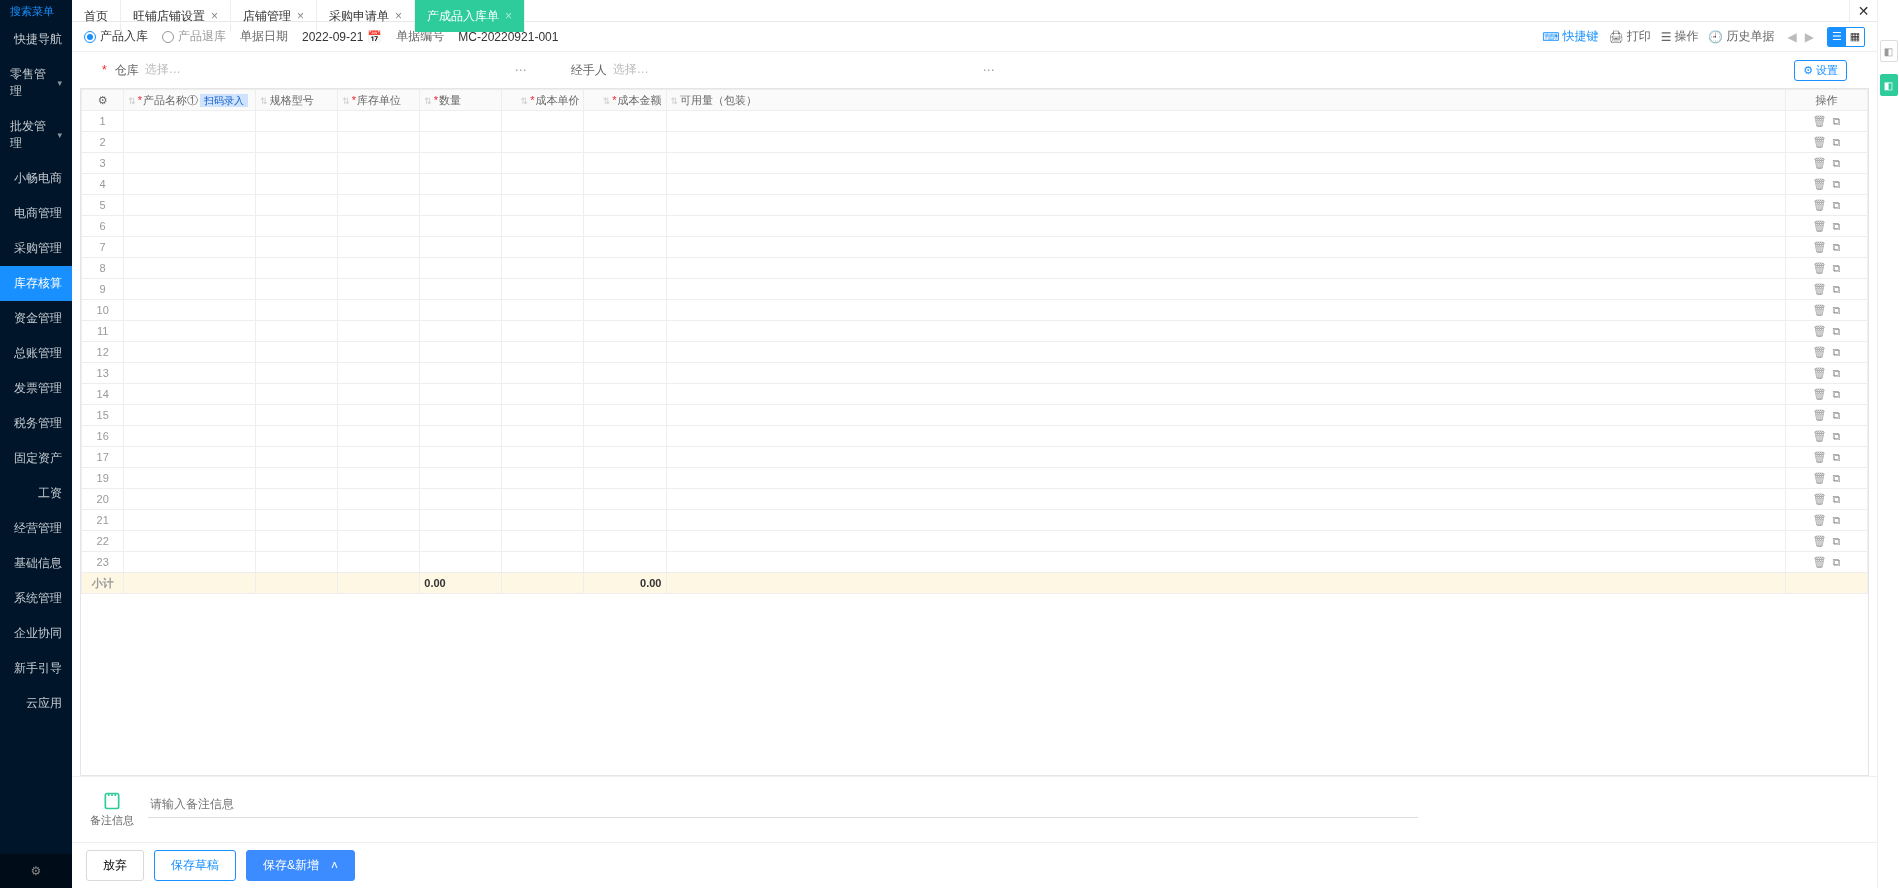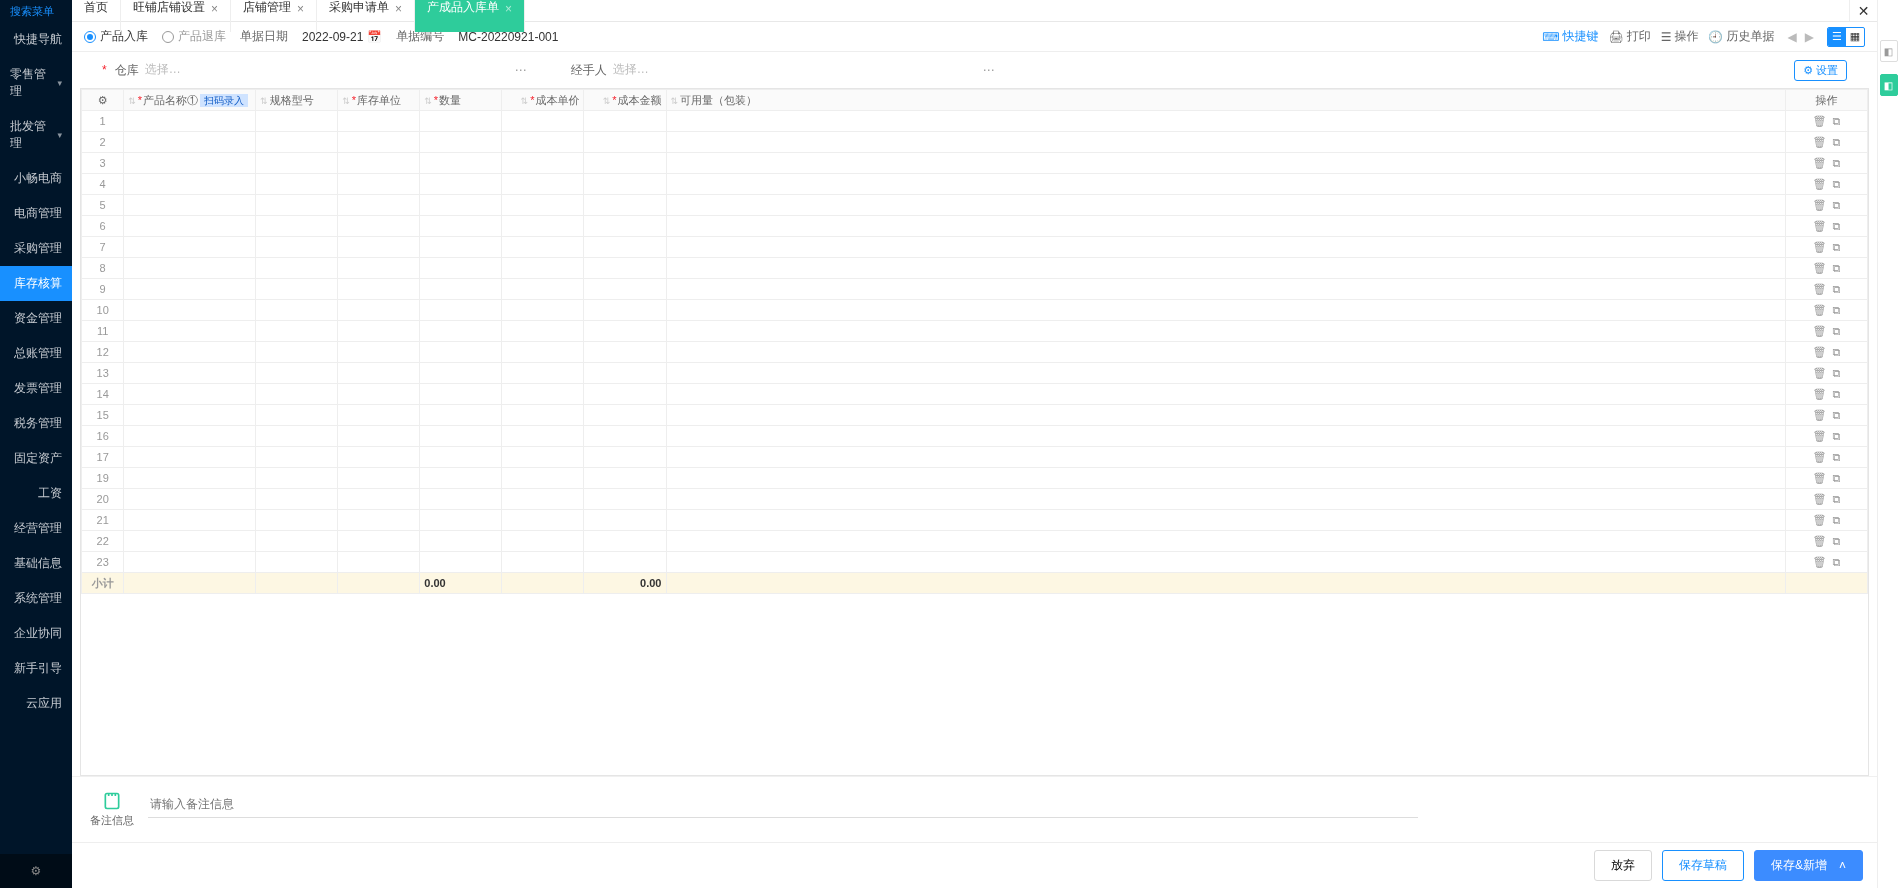--- a/index.html
+++ b/index.html
@@ -6,21 +6,21 @@
 body{font-size:12px;color:#333;background:#fff;overflow:hidden}
 .app{display:flex;height:100vh;width:100vw}
 .sidebar{width:72px;background:#001529;color:#a6adb4;display:flex;flex-direction:column;flex-shrink:0}
 .search-menu{height:22px;color:#1890ff;padding:4px 10px;font-size:11px}
 .menu-item{padding:9px 10px;cursor:pointer;color:#c5cad0;font-size:12px;display:flex;align-items:center;justify-content:flex-end}
 .menu-item.active{background:#1890ff;color:#fff}
 .caret{font-size:9px;opacity:.7}
 .sidebar-footer{margin-top:auto;padding:10px;text-align:center;color:#888;background:#000c17}
 .main{flex:1;display:flex;flex-direction:column;min-width:0}
 .tabs{height:22px;display:flex;align-items:stretch;border-bottom:1px solid #e8e8e8;position:relative}
-.tab{padding:16px 12px;display:flex;align-items:flex-end;gap:6px;cursor:pointer;font-size:12px;border-right:1px solid #eee}
+.tab{padding:16px 12px;display:flex;align-items:center;gap:6px;cursor:pointer;font-size:12px;border-right:1px solid #eee}
 .tab.active{background:#2ecc9b;color:#fff}
 .tab .close{font-size:12px;opacity:.6}
 .tabs .win-close{margin-left:auto;width:28px;display:flex;align-items:center;justify-content:center;cursor:pointer;font-size:14px;border-left:1px solid #eee}
 .toolbar{height:30px;display:flex;align-items:center;padding:0 12px;border-bottom:1px solid #eee;gap:14px}
 .radio{display:flex;align-items:center;gap:4px;font-size:12px}
 .radio-dot{width:12px;height:12px;border:1px solid #999;border-radius:50%;display:inline-flex;align-items:center;justify-content:center}
 .radio-dot.sel{border-color:#1890ff}
 .radio-dot.sel::after{content:"";width:6px;height:6px;background:#1890ff;border-radius:50%}
 .tlabel{color:#666}
 .tval{color:#333}
@@ -59,21 +59,21 @@
 .col-avail{width:900px}
 .badge{background:#cfe3ff;color:#1861c7;padding:1px 4px;border-radius:0;font-size:10px;margin-left:2px}
 .ops-cell{text-align:center;color:#999}
 .ops-cell span{margin:0 3px;cursor:pointer}
 tfoot td{background:#fdf7e3;font-weight:bold}
 .remark{display:flex;align-items:flex-start;padding:14px 18px;gap:14px;border-top:1px solid #f0f0f0}
 .remark-icon{display:flex;flex-direction:column;align-items:center;color:#2ecc9b;gap:2px}
 .remark-icon svg{width:20px;height:20px}
 .remark-lbl{font-size:11px;color:#666}
 .remark input{flex:1;border:none;border-bottom:1px solid #ddd;padding:6px 2px;font-size:12px;outline:none;max-width:1270px}
-.footer{height:46px;border-top:1px solid #eee;display:flex;align-items:center;justify-content:flex-end;padding:0 14px;gap:10px}
+.footer{height:46px;border-top:1px solid #eee;display:flex;align-items:center;padding:0 14px;gap:10px}
 .btn{padding:6px 16px;border-radius:3px;font-size:12px;cursor:pointer;border:1px solid #d9d9d9;background:#fff}
 .btn.outline-primary{border-color:#1890ff;color:#1890ff}
 .btn.primary{background:#3c8cff;border-color:#3c8cff;color:#fff;display:flex;align-items:center;gap:12px}
 .right-strip{width:22px;background:#fff;border-left:1px solid #eee;display:flex;flex-direction:column;align-items:center;padding-top:40px;gap:12px}
 .right-strip .chip{width:18px;height:22px;border:1px solid #ddd;border-radius:2px;display:flex;align-items:center;justify-content:center;font-size:10px;color:#999}
 .right-strip .chip.active{background:#2ecc9b;border-color:#2ecc9b;color:#fff}
 </style>
 </head>
 <body>
 

